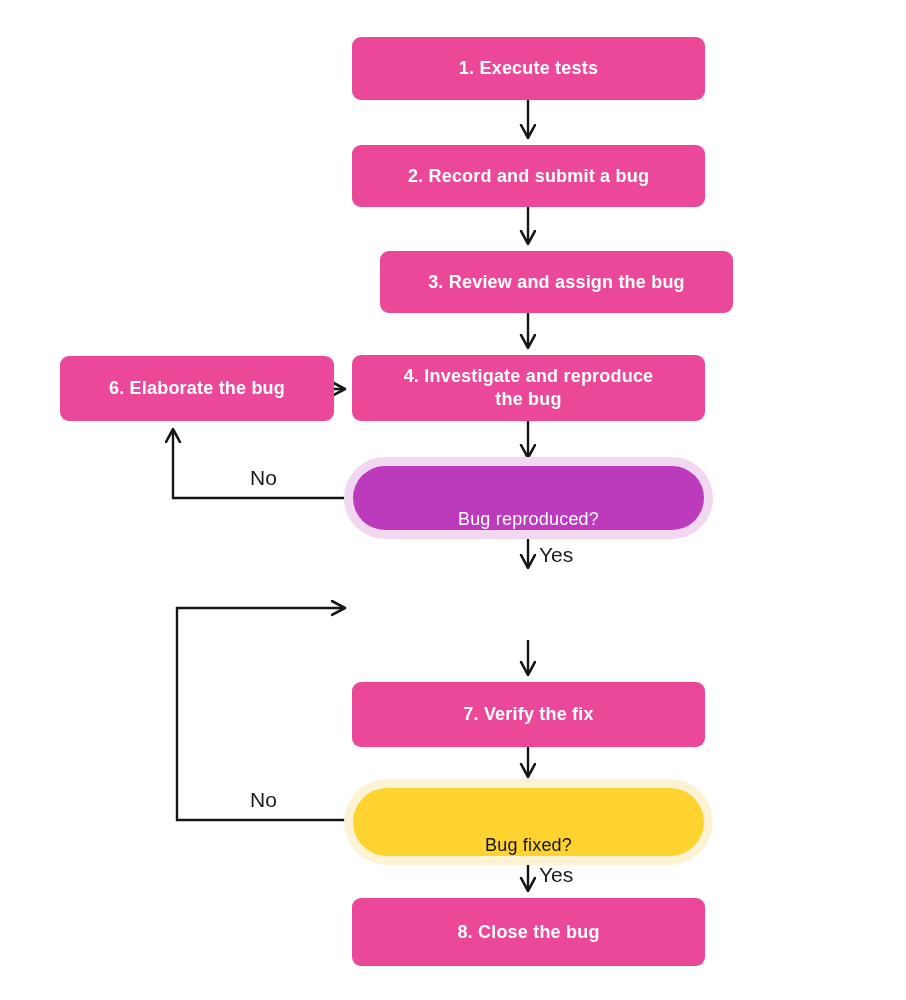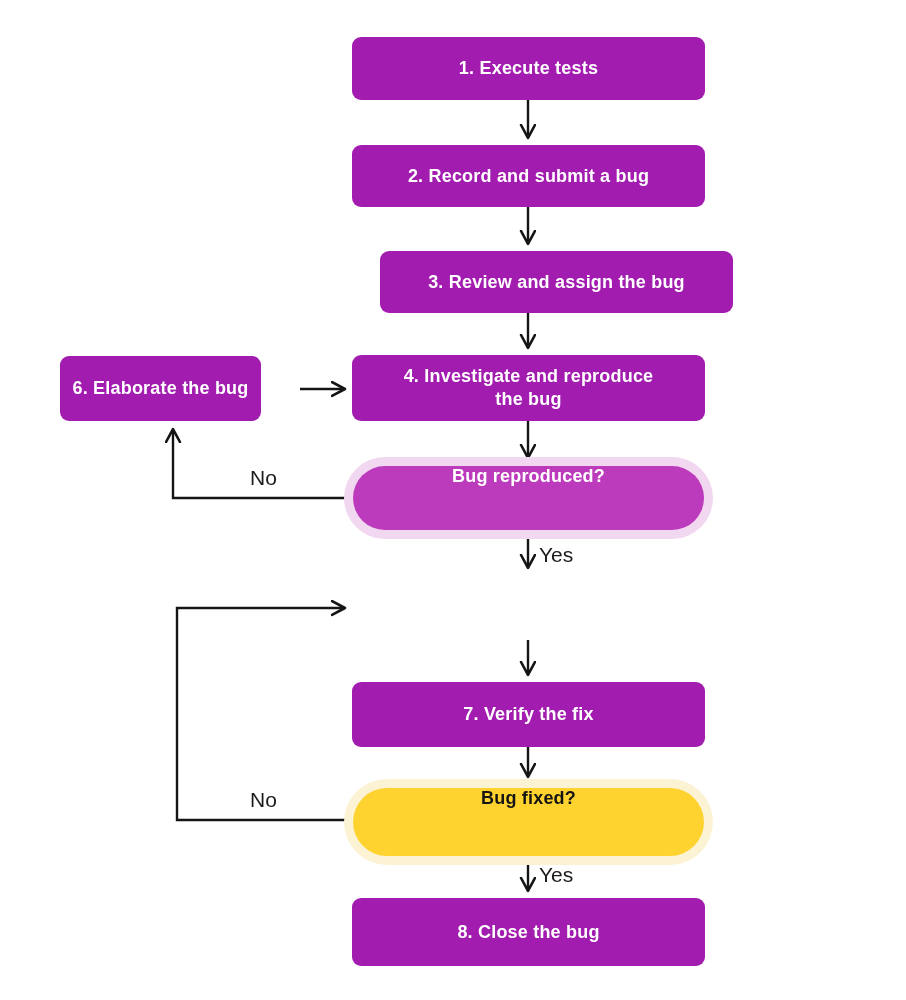--- a/index.html
+++ b/index.html
@@ -15,45 +15,45 @@
     position: absolute;
     left: 0; top: 0;
     width: 906px; height: 1000px;
   }
   .node {
     position: absolute;
     display: flex;
     align-items: center;
     justify-content: center;
     text-align: center;
-    background: #a21caf;
+    background: #ec4899;
     color: #ffffff;
     font-size: 18px;
     font-weight: bold;
     border-radius: 9px;
     line-height: 23px;
     letter-spacing: 0.2px;
   }
   .n1 { left: 352px; top: 37px;  width: 353px; height: 63px; }
   .n2 { left: 352px; top: 145px; width: 353px; height: 62px; }
   .n3 { left: 352px; top: 251px; width: 353px; height: 62px; margin-left: 28px; }
   .n4 { left: 352px; top: 355px; width: 353px; height: 66px; }
   .n4 .txt { max-width: 272px; }
-  .n6 { left: 60px;  top: 356px; width: 201px; height: 65px; }
+  .n6 { left: 60px;  top: 356px; width: 274px; height: 65px; }
   .n5 { left: 352px; top: 575px; width: 353px; height: 65px; }
   .n7 { left: 352px; top: 682px; width: 353px; height: 65px; border-radius: 9px; }
   .n8 { left: 352px; top: 898px; width: 353px; height: 68px; }
   .decision {
     position: absolute;
     display: flex;
-    align-items: flex-start;
+    align-items: flex-end;
     justify-content: center;
     text-align: center;
     font-size: 18px;
-    font-weight: bold;
+    font-weight: normal;
     letter-spacing: 0.2px;
   }
   .d1 {
     left: 353px; top: 466px; width: 351px; height: 64px;
     background: #BC3ABC;
     color: #ffffff;
     border-radius: 32px;
     box-shadow: 0 0 0 9px #F2D7F0;
   }
   .d2 {

